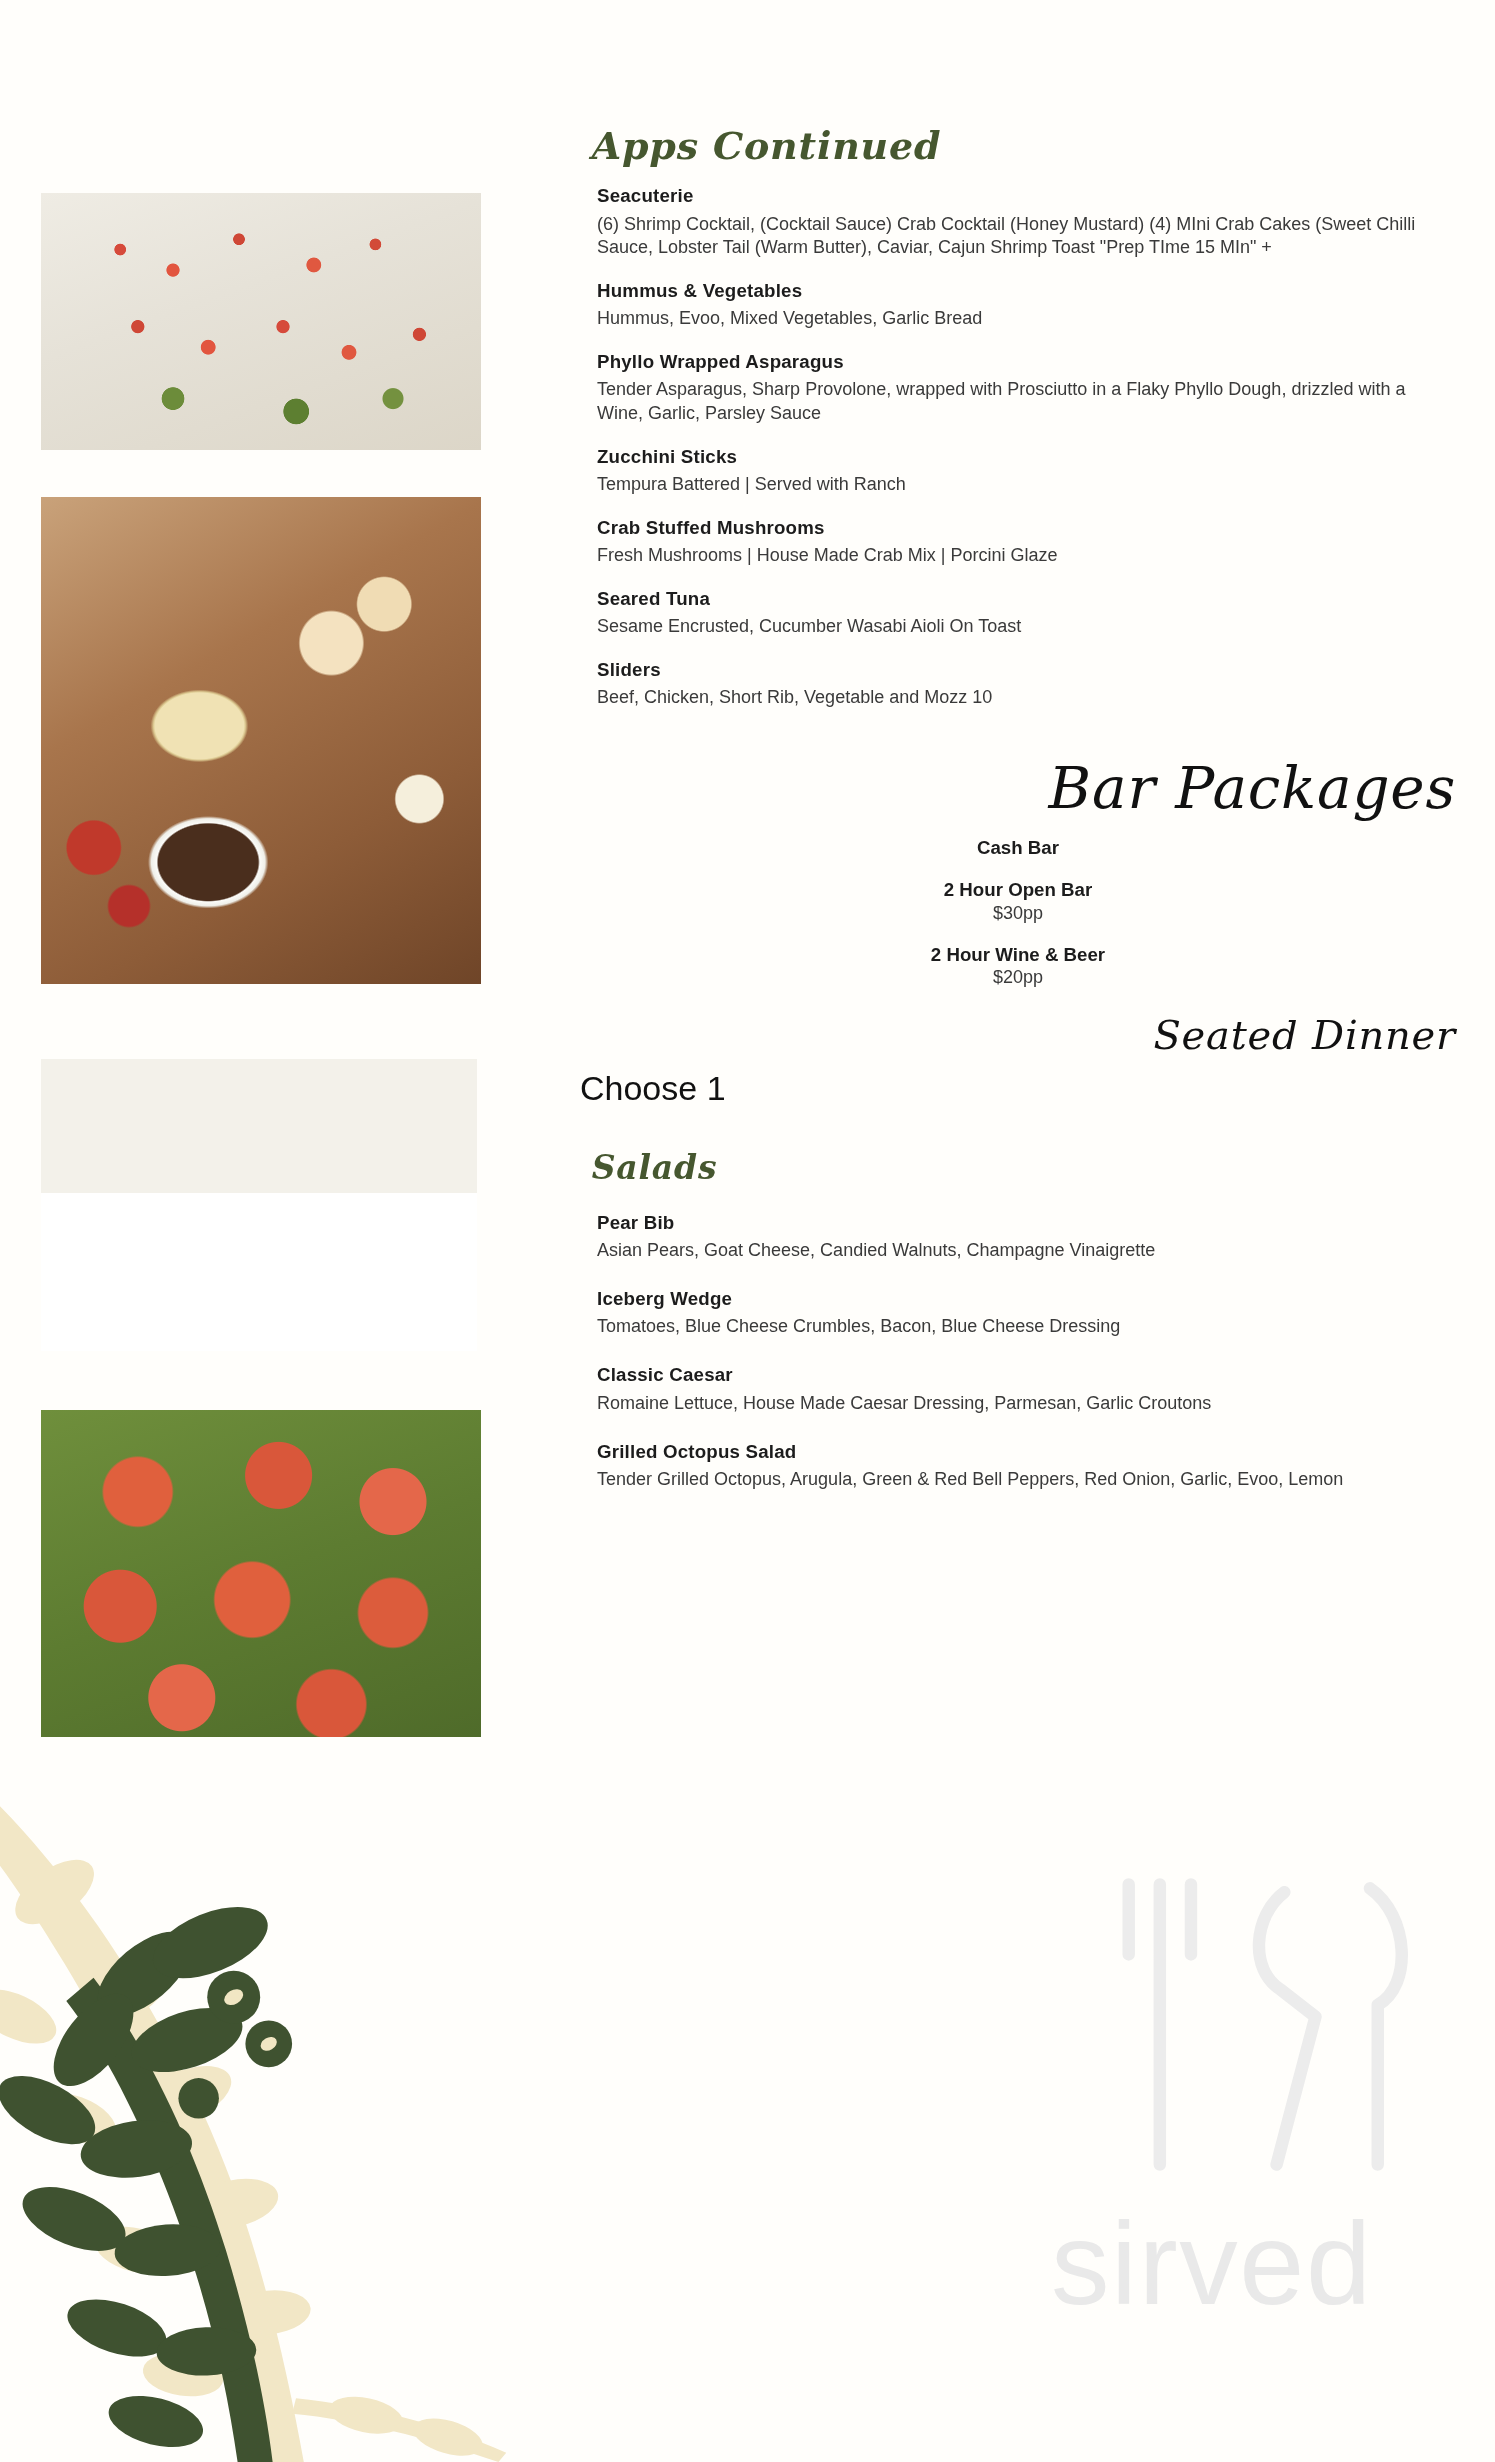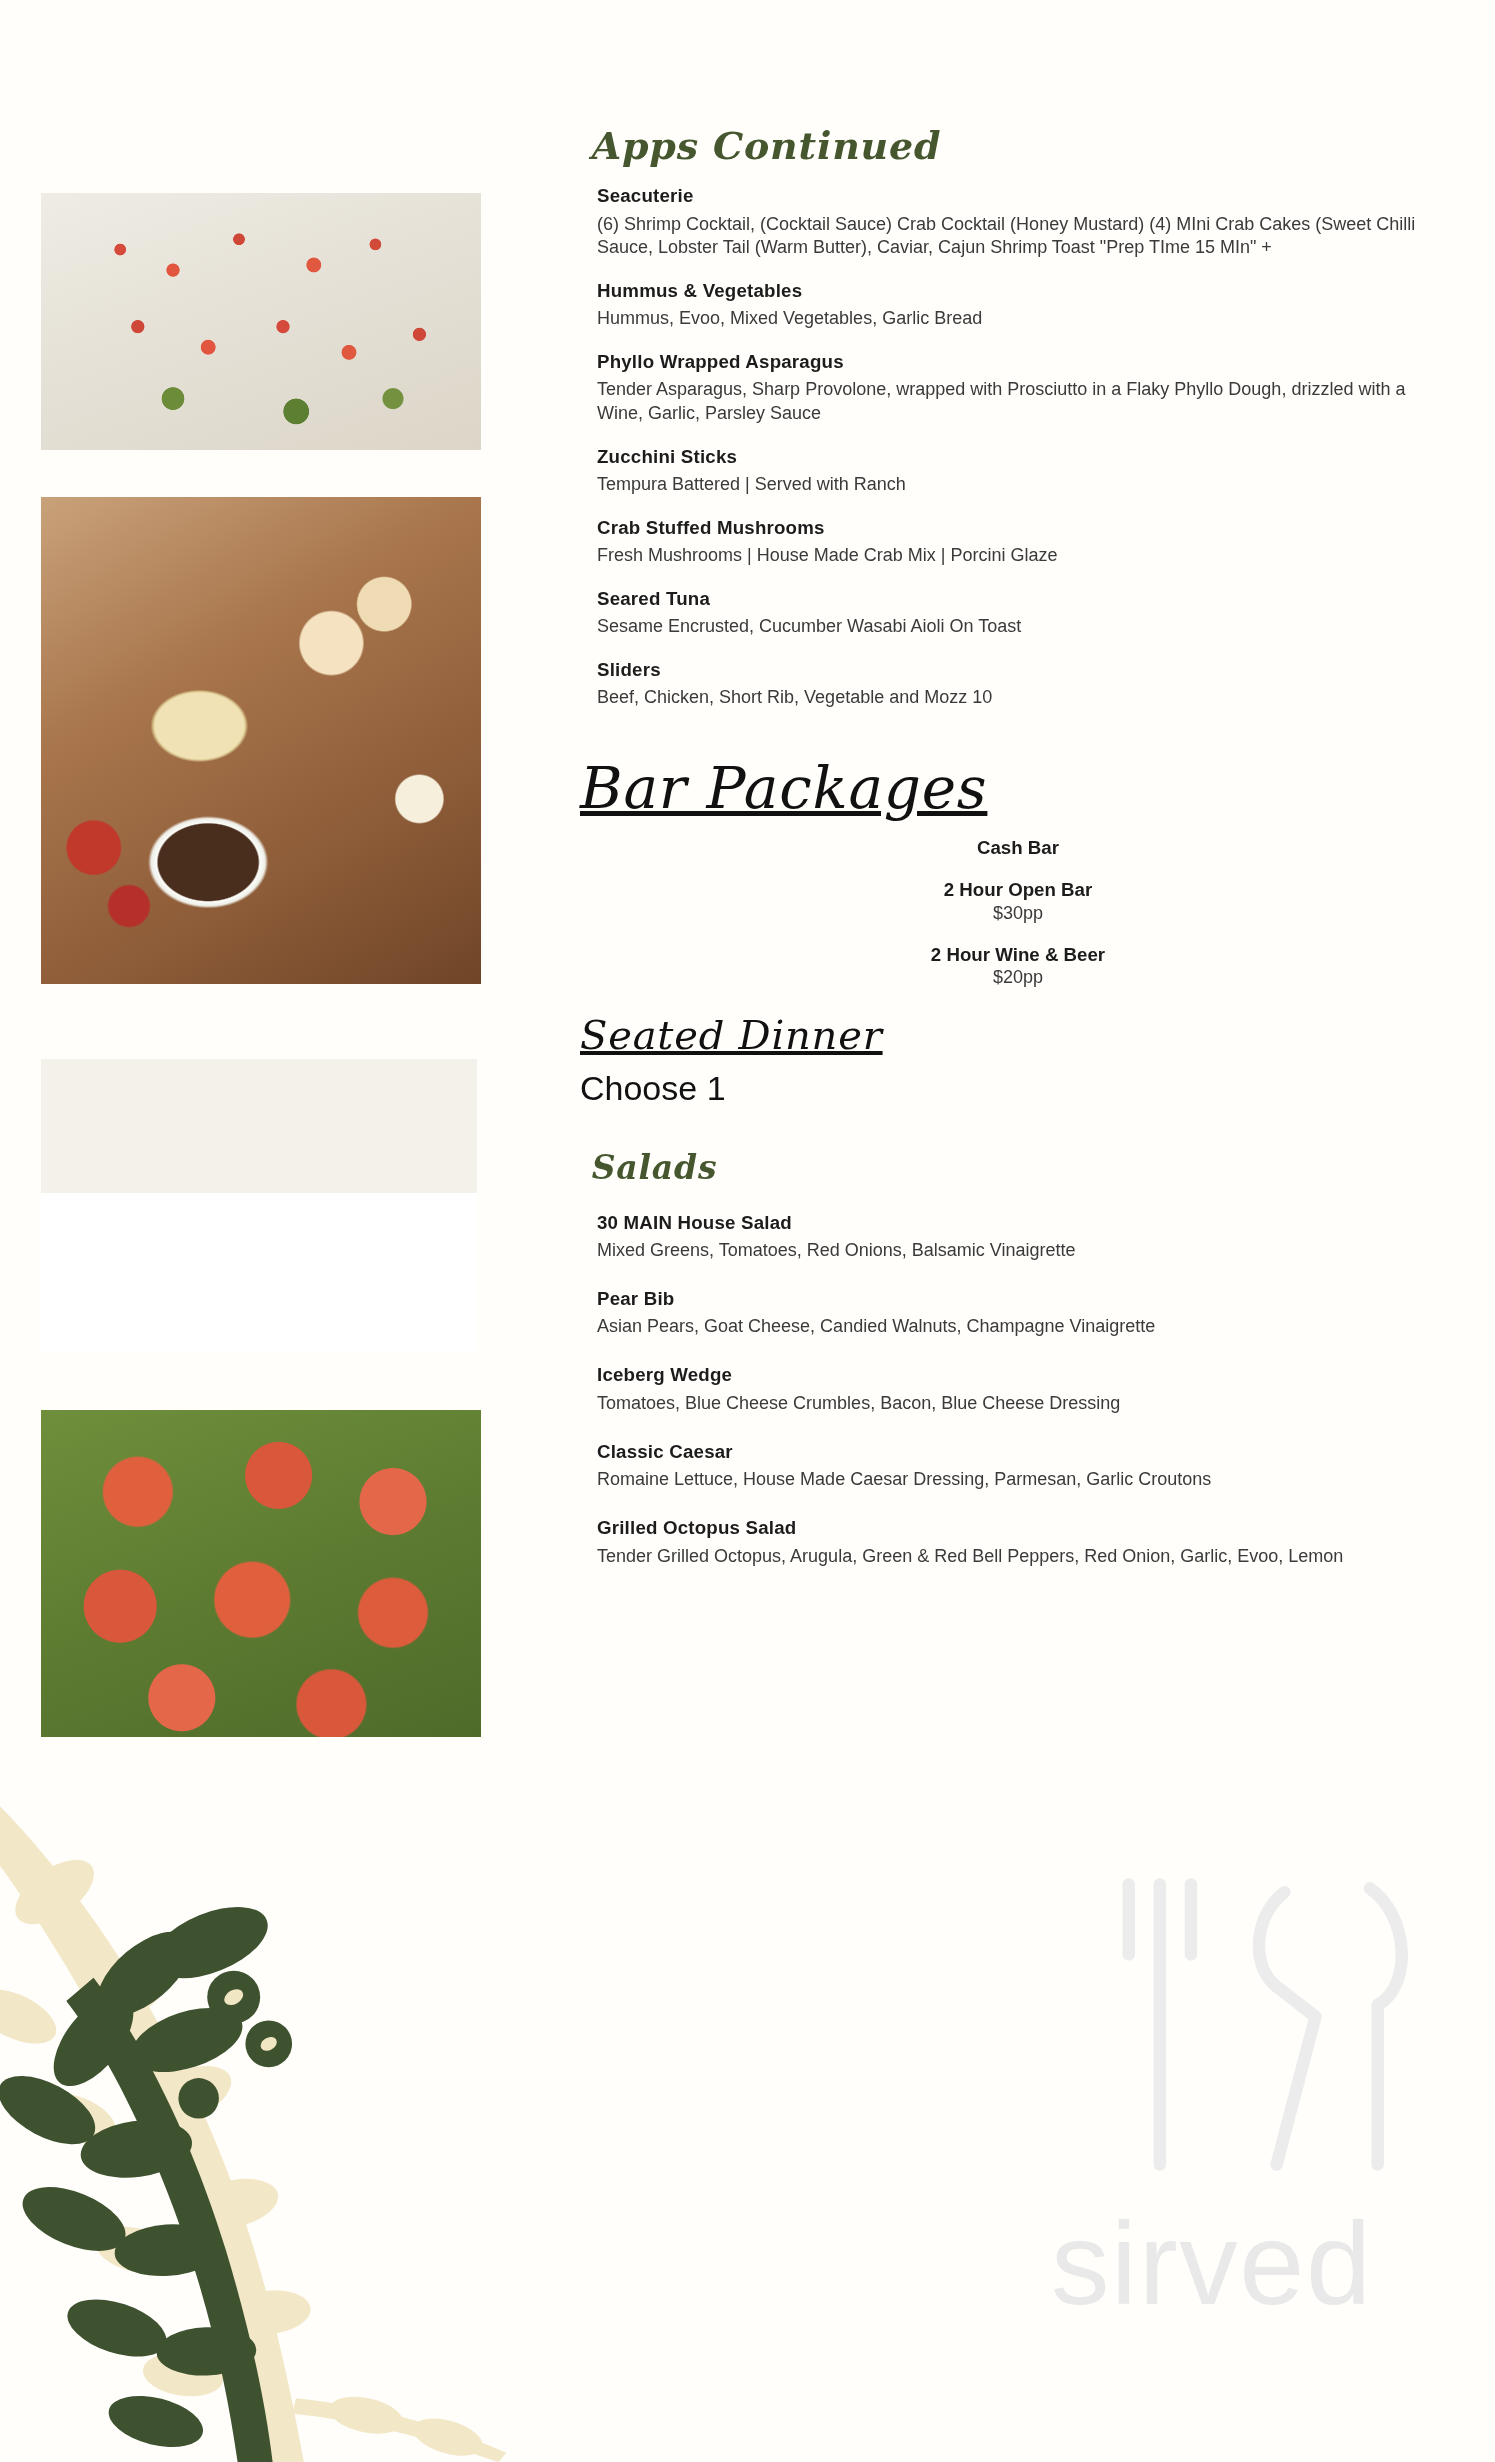--- a/index.html
+++ b/index.html
@@ -147,22 +147,21 @@
   }
   #salads-heading {
     font-size: 33px;
     margin: 40px 0 0 11.7px;
   }
   .script-black {
     font-family: "DejaVu Serif", serif;
     font-style: italic;
     font-weight: 400;
     color: #111;
-    text-align: left;
-    text-decoration: underline;
+    text-align: right;
   }
   #bar-packages-heading { font-size: 58px; margin: 44px 0 0 0; letter-spacing: 0.8px; }
   #seated-dinner-heading { font-size: 40px; margin: 23.4px 0 0 0; letter-spacing: 0.8px; }
   #choose-one { font-size: 34px; margin: 11px 0 0 0; color: #111; font-family: "Liberation Sans", sans-serif; }
 
   .menu-list { margin: 17px 0 0 0; padding: 0 28px 0 17px; }
   .menu-item { margin-bottom: 19.5px; }
   .item-name {
     font-size: 18.7px;
     font-weight: 700;
@@ -306,24 +305,20 @@
     <div class="bar-line-price">$20pp</div>
   </div>
 
   <div class="script-black" id="seated-dinner-heading">Seated Dinner</div>
   <div id="choose-one">Choose 1</div>
 
   <div class="script-heading" id="salads-heading">Salads</div>
 
   <div class="menu-list" id="salads-list">
     <div class="menu-item">
-      <div class="item-name">30 MAIN House Salad</div>
-      <div class="item-desc">Mixed Greens, Tomatoes, Red Onions, Balsamic Vinaigrette</div>
-    </div>
-    <div class="menu-item">
       <div class="item-name">Pear Bib</div>
       <div class="item-desc">Asian Pears, Goat Cheese, Candied Walnuts, Champagne Vinaigrette</div>
     </div>
     <div class="menu-item">
       <div class="item-name">Iceberg Wedge</div>
       <div class="item-desc">Tomatoes, Blue Cheese Crumbles, Bacon, Blue Cheese Dressing</div>
     </div>
     <div class="menu-item">
       <div class="item-name">Classic Caesar</div>
       <div class="item-desc">Romaine Lettuce, House Made Caesar Dressing, Parmesan, Garlic Croutons</div>

